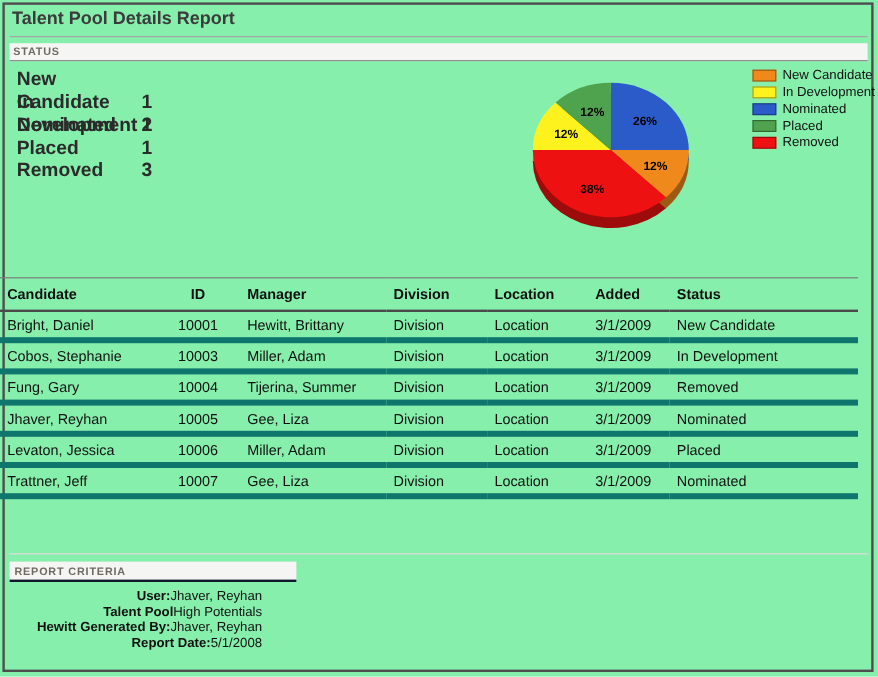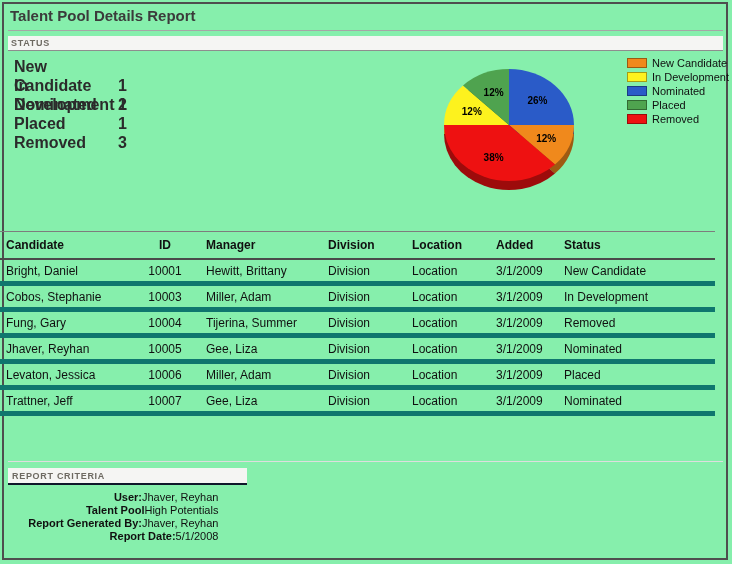--- a/index.html
+++ b/index.html
@@ -179,16 +179,16 @@
       </tbody>
   </table>
 
   <div class="pre-criteria-rule"></div>
 
   <div class="section-bar" id="criteria-bar">REPORT CRITERIA</div>
 
   <div class="criteria-list" id="criteria-list">
       <div class="criteria-row"><span class="lbl">User:</span><span class="val">Jhaver, Reyhan</span></div>
       <div class="criteria-row"><span class="lbl">Talent Pool</span><span class="val">High Potentials</span></div>
-      <div class="criteria-row"><span class="lbl">Report Generated By:</span><span class="val">Jhaver, Reyhan</span></div>
+      <div class="criteria-row"><span class="lbl">Hewitt Generated By:</span><span class="val">Jhaver, Reyhan</span></div>
       <div class="criteria-row"><span class="lbl">Report Date:</span><span class="val">5/1/2008</span></div>
     </div>
 </div>
 
 </body></html>

